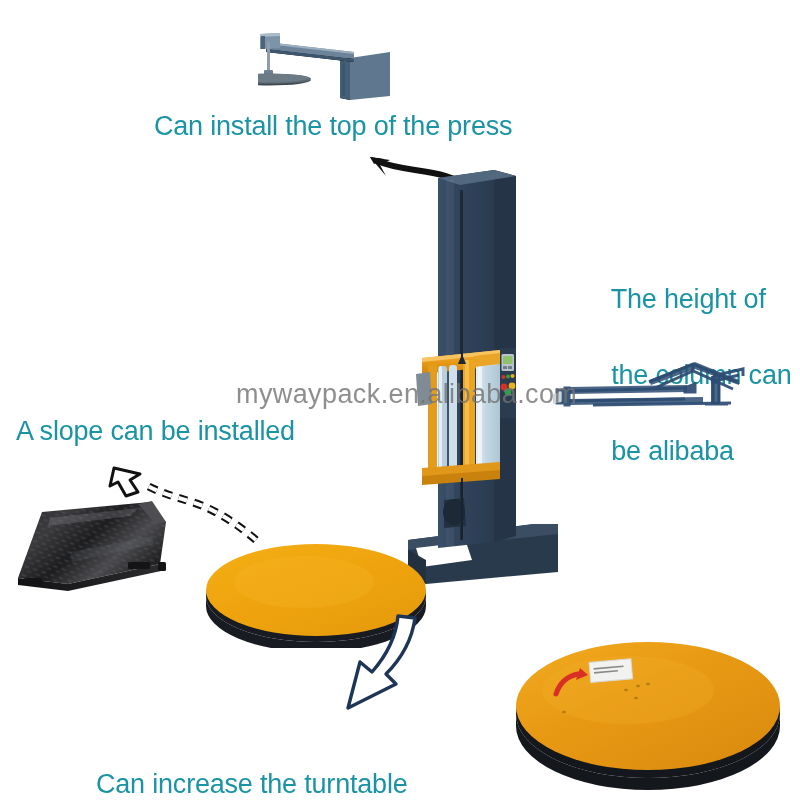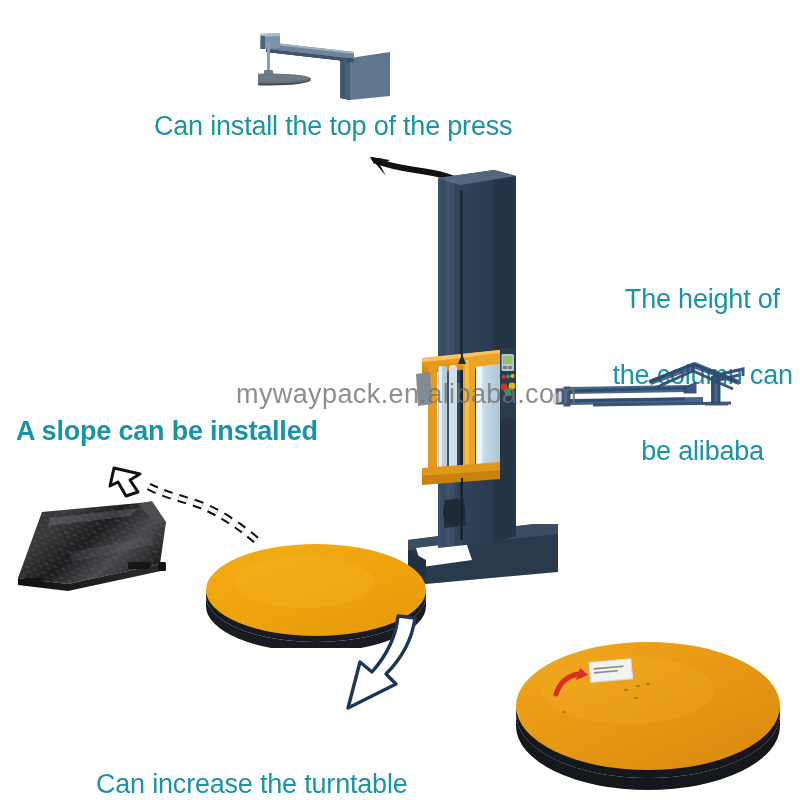--- a/index.html
+++ b/index.html
@@ -14,22 +14,22 @@
   .lbl{
     position:absolute;
     color:#1a93a5;
     font-family:"Liberation Sans", sans-serif;
     font-size:27px;
     line-height:36px;
     white-space:pre;
     letter-spacing:-0.2px;
   }
   #lbl-top{left:146px;top:108px;}
-  #lbl-col{left:574px;top:242px;text-align:center;width:212px;line-height:38px;}
-  #lbl-slope{left:8px;top:413px;font-weight:bold;}
+  #lbl-col{left:574px;top:242px;text-align:left;width:212px;line-height:38px;}
+  #lbl-slope{left:8px;top:413px;}
   #lbl-turn{left:88px;top:722px;margin-top:44px;}
   #watermark{
     position:absolute;left:228px;top:379px;
     font-family:"Liberation Sans", sans-serif;
     font-size:27px;color:#737373;opacity:.80;white-space:pre;
     letter-spacing:0.4px;
   }
   svg{display:block;}
   .abs{position:absolute;}
 </style>

